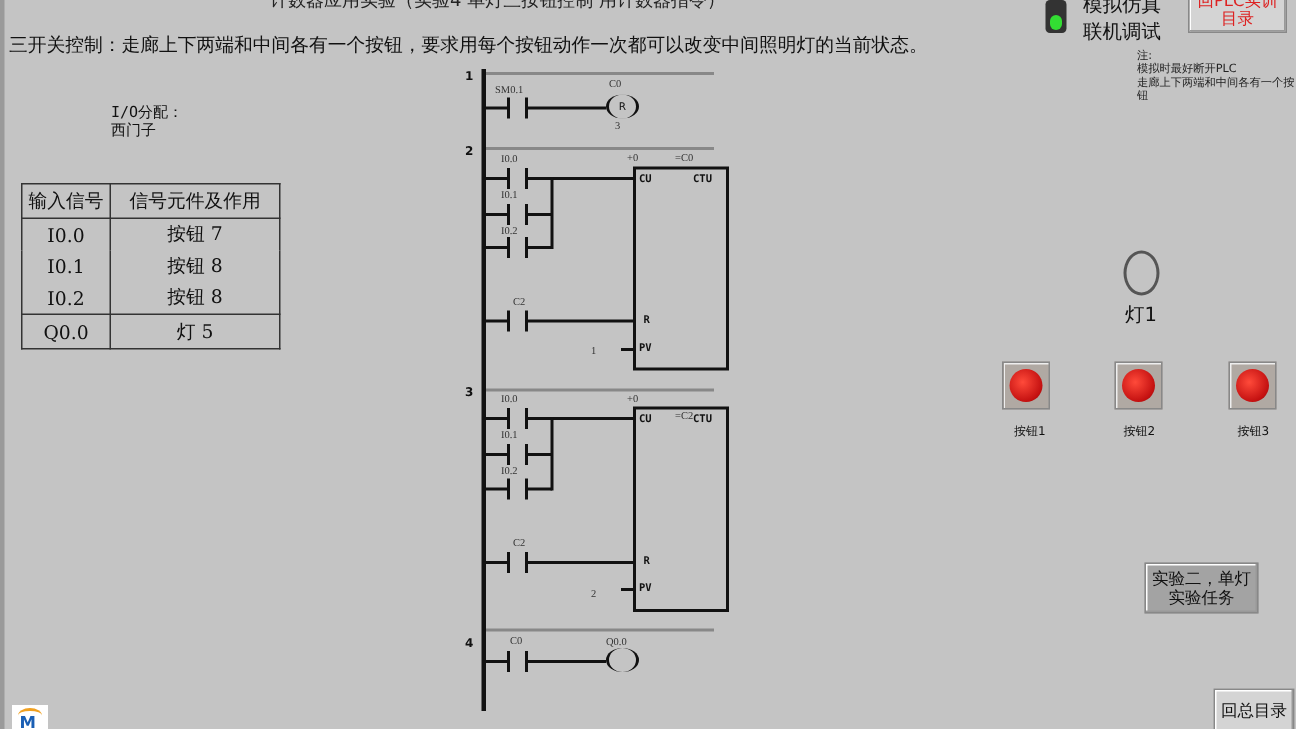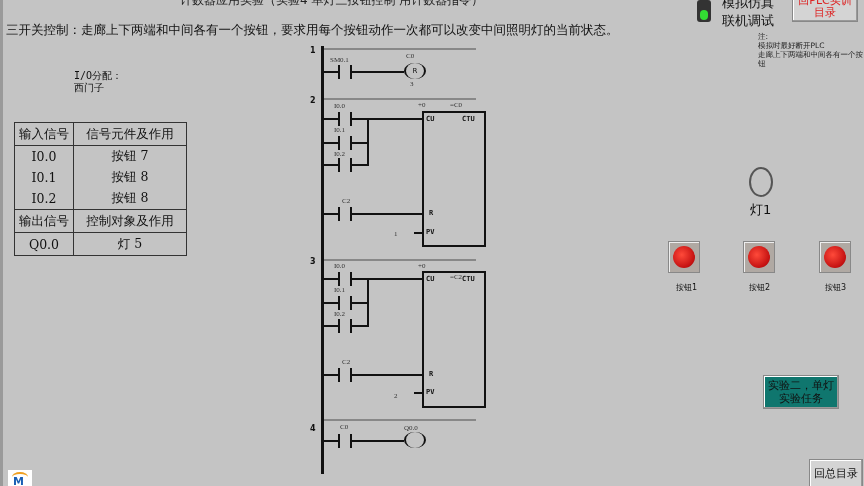--- a/index.html
+++ b/index.html
@@ -43,21 +43,21 @@
   .sim-icon .g { position:absolute; left:3px; top:10px; width:8px; height:10px; background:#33dd33; border-radius:4px; }
   .sim-text1 { left:722px; top:-6px; font-size:13px; }
   .sim-text2 { left:722px; top:12px; font-size:13px; }
   .note { left:758px; top:32px; font-size:7.5px; line-height:9px; color:#222; }
   .btn-top { left:792px; top:-6px; width:64px; height:26px; background:#d4d4d4; border:1px solid #888; box-shadow:inset -1px -1px 0 #999, inset 1px 1px 0 #fff; color:#d22; font-size:11px; text-align:center; line-height:12px; }
   .lamp { left:749px; top:167px; width:20px; height:26px; border:2px solid #555; border-radius:50%; }
   .lamp-label { left:750px; top:201px; font-size:13px; }
   .pbtn { width:30px; height:30px; background:#b0a9a3; border:1px solid #888; box-shadow:inset 1px 1px 0 #eee; }
   .pbtn .r { position:absolute; left:4px; top:4px; width:22px; height:22px; border-radius:50%; background:radial-gradient(circle at 40% 40%, #ff4a3a, #c31010 70%, #7a0a0a); }
   .pbtn-label { font-size:8px; }
-  .btn-exp { left:763px; top:375px; width:76px; height:34px; background:#0f766e; border:1px solid #888; box-shadow:inset -1px -1px 0 #999, inset 1px 1px 0 #fff; font-size:11px; text-align:center; line-height:13px; padding-top:3px; box-sizing:border-box; }
+  .btn-exp { left:763px; top:375px; width:76px; height:34px; background:#a3a3a3; border:1px solid #888; box-shadow:inset -1px -1px 0 #999, inset 1px 1px 0 #fff; font-size:11px; text-align:center; line-height:13px; padding-top:3px; box-sizing:border-box; }
   .btn-home { left:809px; top:459px; width:52px; height:30px; background:#d4d4d4; border:1px solid #888; box-shadow:inset -1px -1px 0 #999, inset 1px 1px 0 #fff; font-size:11px; text-align:center; line-height:28px; }
   .logo { left:8px; top:470px; width:24px; height:16px; background:#fff; }
   .logo .arc { position:absolute; left:4px; top:2px; width:16px; height:8px; border-top:2px solid #f0a020; border-radius:50% 50% 0 0; }
   .logo .m { position:absolute; left:5px; top:5px; font-size:11px; font-weight:bold; color:#1a5fb4; }
 </style>
 </head>
 <body>
 
 <div class="leftbar"></div>
 
@@ -79,24 +79,20 @@
     <td>I0.0</td>
     <td>按钮 7</td>
   </tr>
   <tr class="sub data">
     <td>I0.1</td>
     <td>按钮 8</td>
   </tr>
   <tr class="sub data last">
     <td>I0.2</td>
     <td>按钮 8</td>
-  </tr>
-  <tr>
-    <td>输出信号</td>
-    <td>控制对象及作用</td>
   </tr>
   <tr class="data">
     <td>Q0.0</td>
     <td>灯 5</td>
   </tr>
 </tbody>
   </table>
 
 <div class="ladder">
   <div class="rail"></div>

